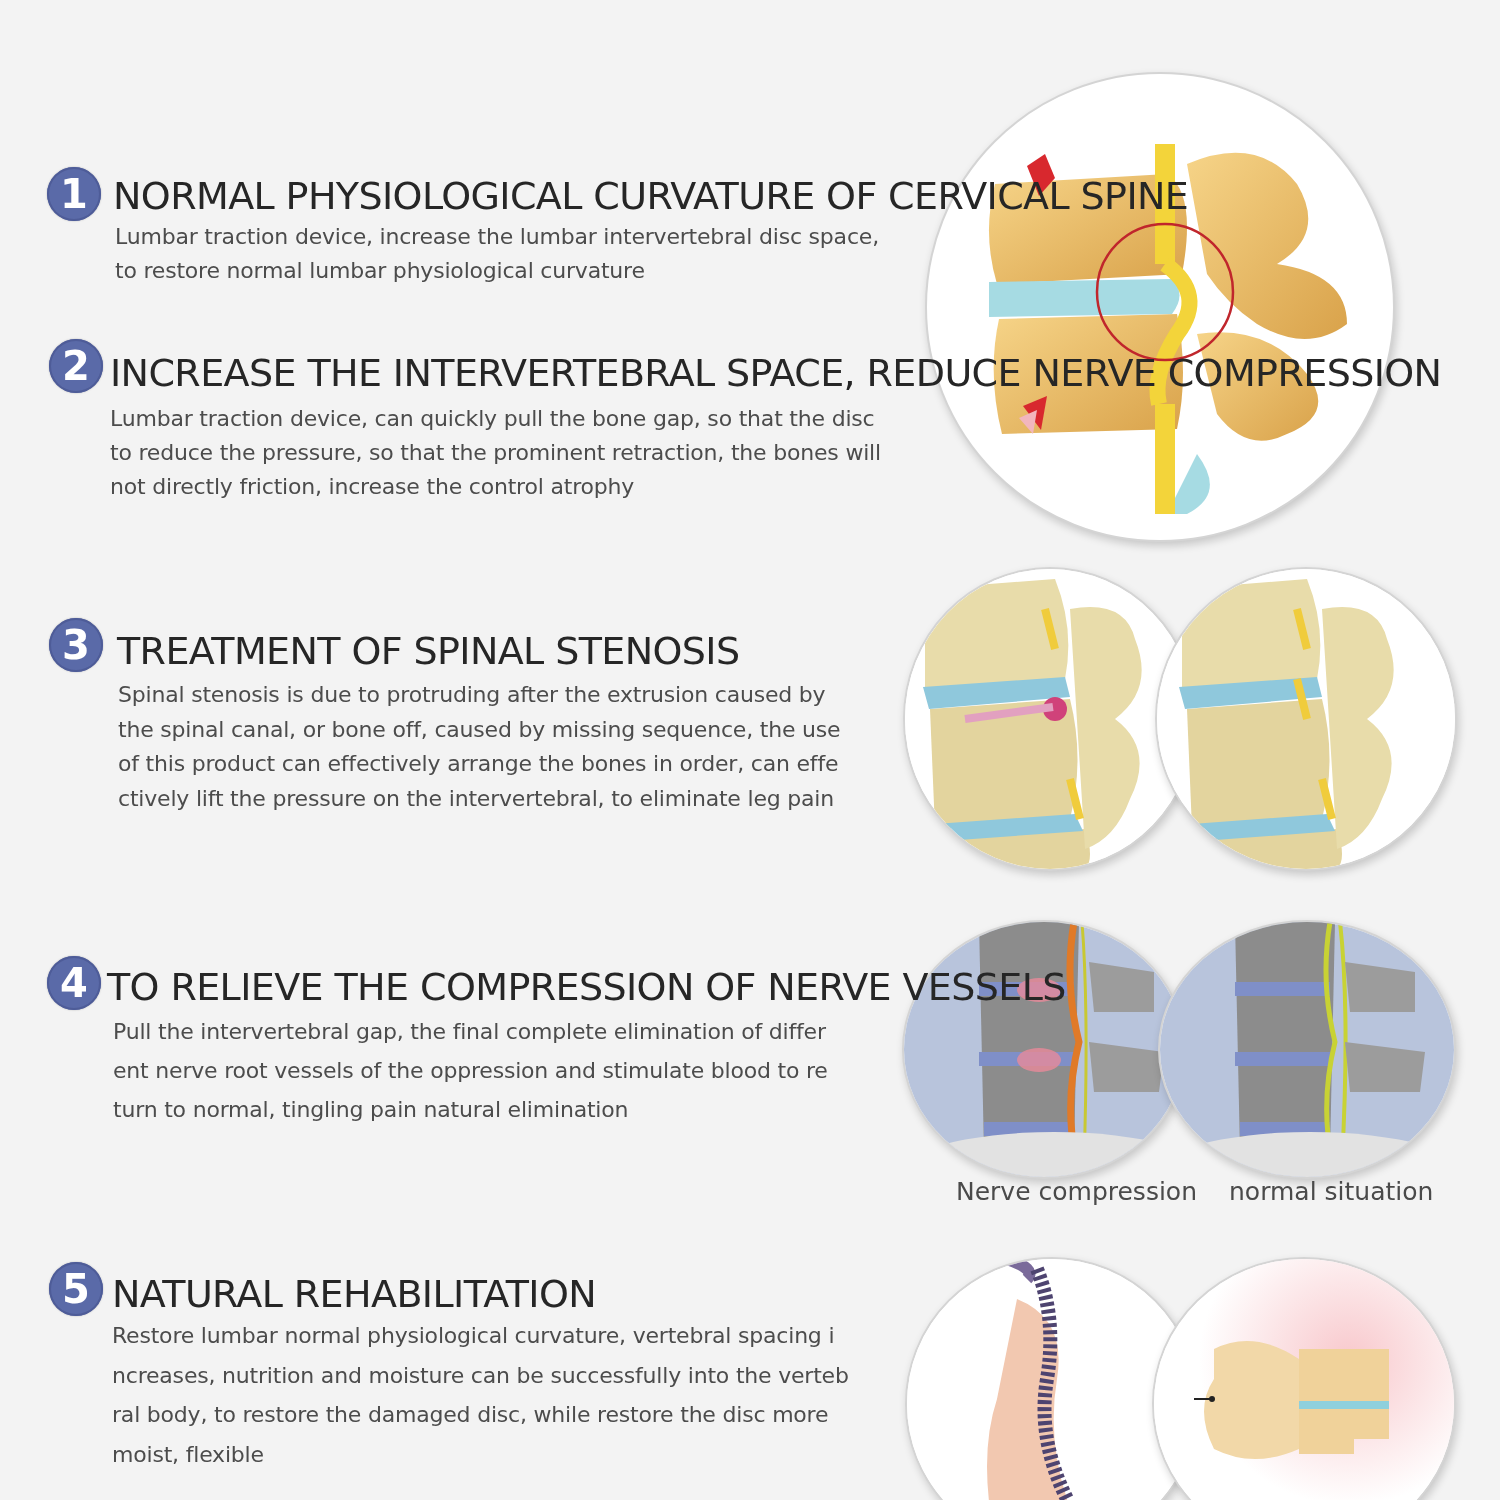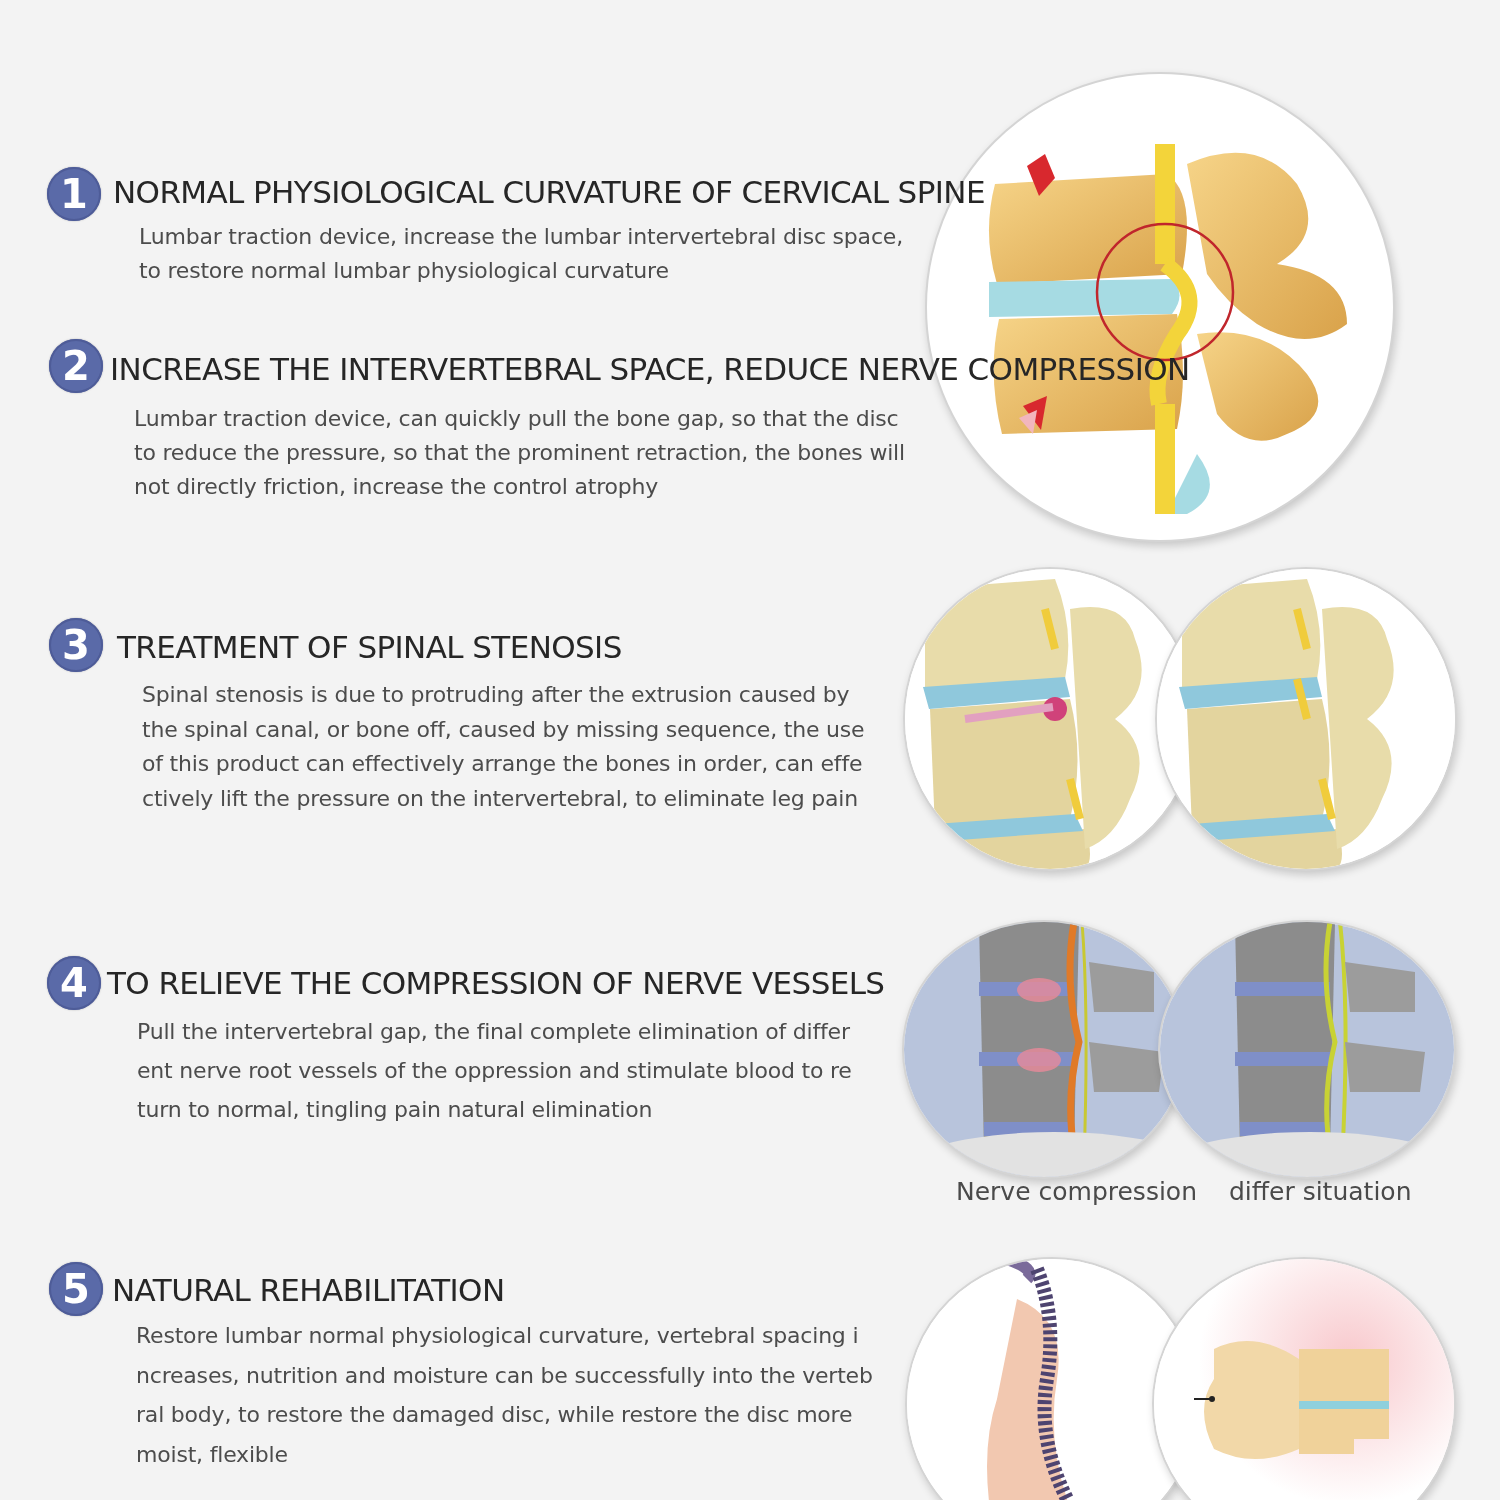--- a/index.html
+++ b/index.html
@@ -12,27 +12,27 @@
   .badge {
     position:absolute; width:54px; height:54px; border-radius:50%;
     background:#5a6aa8;
     box-shadow: inset 0 0 0 2px #4e5c98, 0 0 2px rgba(0,0,0,0.25);
     color:#fff; font-family:"DejaVu Sans", sans-serif; font-weight:bold;
     font-size:40px; line-height:54px; text-align:center;
   }
   .title {
     position:absolute; white-space:nowrap;
     font-family:"DejaVu Sans", sans-serif;
-    font-size:31px; color:#262626; letter-spacing:-0.6px;
+    font-size:38px; color:#262626; letter-spacing:-0.6px;
     transform-origin:left top;
   }
   .body {
     position:absolute; white-space:nowrap;
     font-family:"DejaVu Sans", sans-serif;
-    font-size:22px; color:#4c4c4c; letter-spacing:-0.2px;margin-left:24px;
+    font-size:22px; color:#4c4c4c; letter-spacing:-0.2px;
   }
   .body div { white-space:nowrap; }
   .circle {
     position:absolute; border-radius:50%; overflow:hidden;
     background:#fff;
     border:2px solid #d4d4d4;
     box-shadow: 2px 4px 8px rgba(0,0,0,0.18);
   }
   .circle svg { position:absolute; left:0; top:0; width:100%; height:100%; }
   .caption {
@@ -128,21 +128,21 @@
     <rect x="75" y="130" width="95" height="14" fill="#7f8fc8"></rect>
     <rect x="80" y="200" width="90" height="14" fill="#7f8fc8"></rect>
     <path d="M170 0 Q160 60 175 120 Q160 180 172 240" stroke="#c8d234" stroke-width="5" fill="none"></path>
     <path d="M180 0 Q190 90 182 240" stroke="#c8d234" stroke-width="4" fill="none"></path>
     <path d="M185 40 L255 50 L255 90 L190 90 Z" fill="#9c9c9c"></path>
     <path d="M185 120 L265 130 L260 170 L190 170 Z" fill="#9c9c9c"></path>
     <ellipse cx="150" cy="255" rx="160" ry="45" fill="#e2e2e2"></ellipse>
   </svg>
 </div>
 <div class="caption" style="left:956px; top:1177px;">Nerve compression</div>
-<div class="caption" style="left:1229px; top:1177px;">differ situation</div>
+<div class="caption" style="left:1229px; top:1177px;">normal situation</div>
 
 <div class="circle" style="left:905px; top:1257px; width:290px; height:290px;">
   <svg viewBox="0 0 290 290">
     <rect x="0" y="0" width="290" height="290" fill="#fff"></rect>
     <path d="M110 40 Q160 60 150 120 Q140 180 160 240 L150 290 L90 290 Q70 200 90 140 Q100 90 110 40Z" fill="#f2c8b0"></path>
     <path d="M100 0 Q130 10 120 20" stroke="#7a6a9a" stroke-width="12" fill="none"></path>
     <path d="M130 10 Q150 60 140 120 Q130 180 160 240 Q165 270 155 290" stroke="#4e4470" stroke-width="14" fill="none" stroke-dasharray="4 3"></path>
   </svg>
 </div>
 <div class="circle" style="left:1152px; top:1257px; width:300px; height:290px;">

